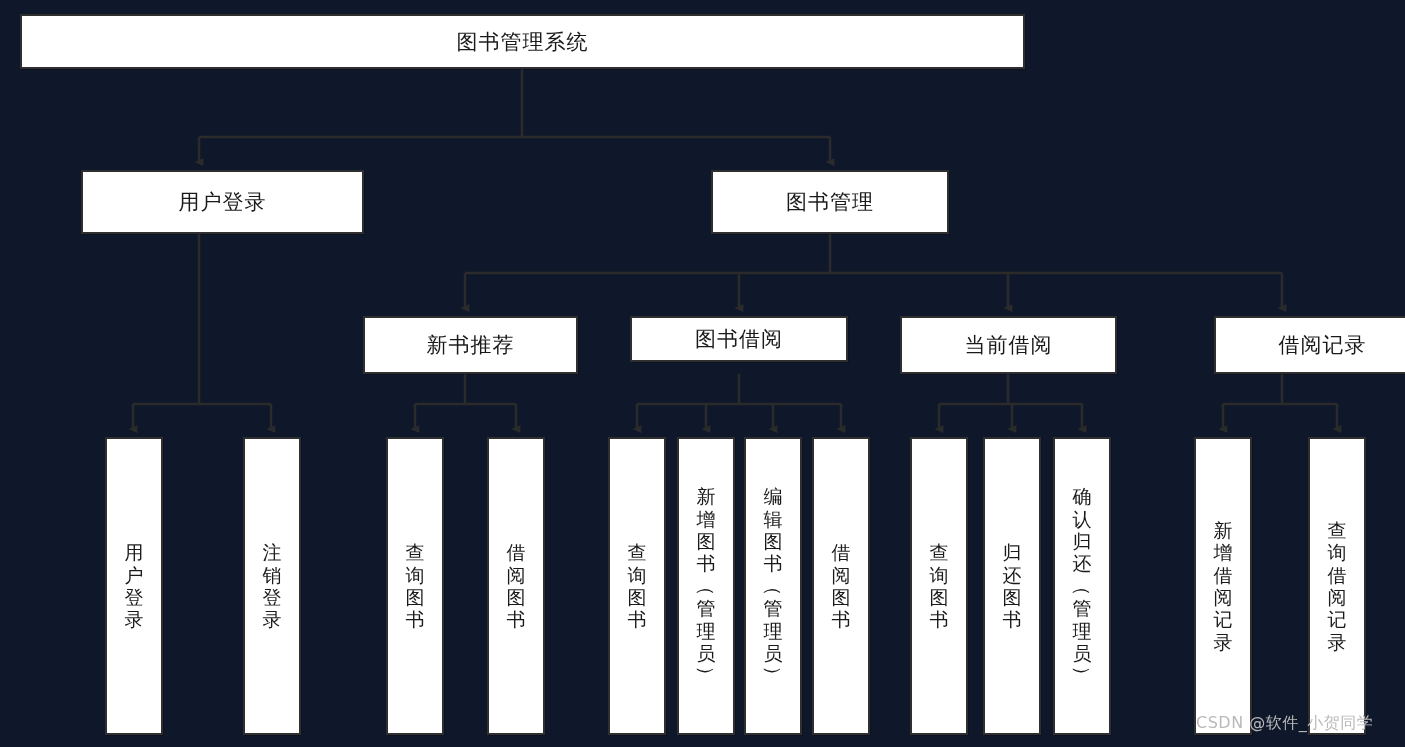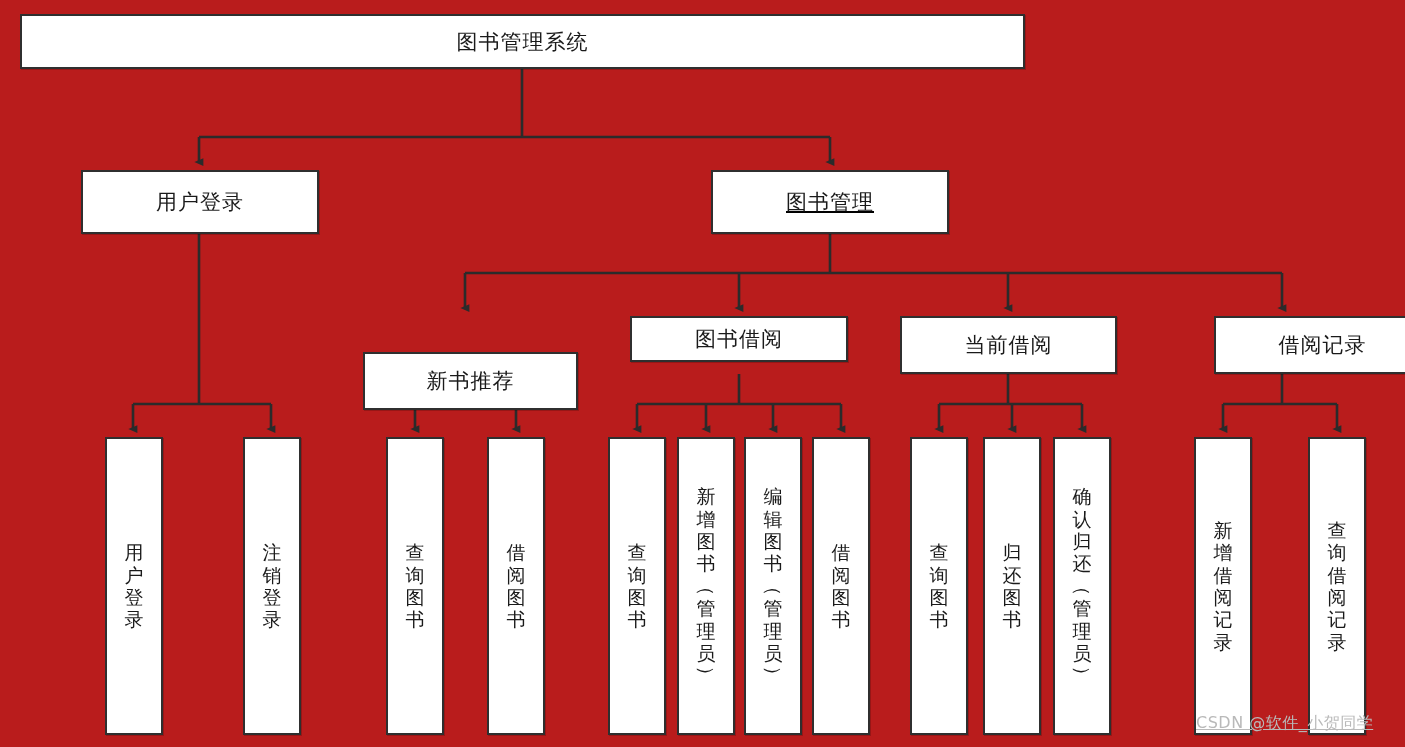--- a/index.html
+++ b/index.html
@@ -2,21 +2,21 @@
 <html><head>
 <meta charset="utf-8">
 <style>
   html,body{margin:0;padding:0;background:#ffffff;}
   body{
     width:1405px;height:747px;
     font-family:"DejaVu Sans","Liberation Sans",sans-serif;
     overflow:hidden;
     position:relative;
   }
-  #diagram-root{position:relative;width:1405px;height:747px;background:#b91c1c;}
+  #diagram-root{position:relative;width:1405px;height:747px;background:#0f172a;}
   svg#flow{position:absolute;left:0;top:0;width:1405px;height:747px;}
 
   .node-box{
     position:absolute;
     background:#ffffff;
     border:2.5px solid #2f2f2f;
     box-sizing:border-box;
     box-shadow:1px 1px 0 rgba(0,0,0,0.18);
   }
   .node-label-h{
@@ -33,21 +33,20 @@
   .rot{transform:rotate(90deg);}
 
   #watermark{
     position:absolute;
     left:1196px;top:713px;
     font-size:16px;
     color:#b9b9b9;
     white-space:nowrap;
     letter-spacing:0.5px;
     pointer-events:none;
-    text-decoration:underline;
   }
 </style>
 </head>
 <body>
 
 <div id="diagram-root">
 
   <svg id="flow" viewBox="0 0 1405 747">
     <defs>
       <marker id="arw" markerWidth="10" markerHeight="10" refX="4.2" refY="5" orient="auto" markerUnits="userSpaceOnUse">
@@ -95,28 +94,28 @@
       <path d="M1223,404 L1337,404"></path>
       <path d="M1223,404 L1223,429" marker-end="url(#arw)"></path>
       <path d="M1337,404 L1337,429" marker-end="url(#arw)"></path>
     </g>
   </svg>
 
   <div class="node-box" style="left:20px;top:14px;width:1005px;height:55px;">
     <div class="node-label-h">图书管理系统</div>
   </div>
 
-  <div class="node-box" style="left:81px;top:170px;width:238px;height:64px;">
+  <div class="node-box" style="left:81px;top:170px;width:283px;height:64px;">
     <div class="node-label-h">用户登录</div>
   </div>
-  <div class="node-box" style="left:711px;top:170px;width:238px;height:64px;text-decoration:underline;">
+  <div class="node-box" style="left:711px;top:170px;width:238px;height:64px;">
     <div class="node-label-h">图书管理</div>
   </div>
 
-  <div class="node-box" style="left:363px;top:316px;width:215px;height:58px;margin-top:36px;">
+  <div class="node-box" style="left:363px;top:316px;width:215px;height:58px;">
     <div class="node-label-h">新书推荐</div>
   </div>
   <div class="node-box" style="left:630px;top:316px;width:218px;height:46px;">
     <div class="node-label-h">图书借阅</div>
   </div>
   <div class="node-box" style="left:900px;top:316px;width:217px;height:58px;font-family:Liberation Mono, monospace;">
     <div class="node-label-h">当前借阅</div>
   </div>
   <div class="node-box" style="left:1170px;top:316px;width:217px;height:58px;margin-left:44px;">
     <div class="node-label-h">借阅记录</div>

